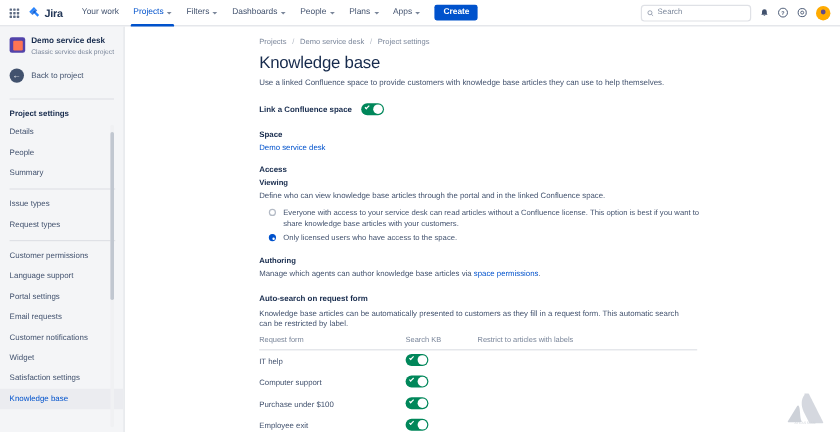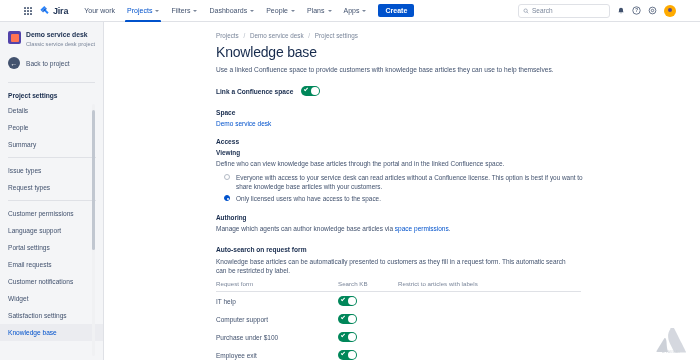--- a/index.html
+++ b/index.html
@@ -13,21 +13,21 @@
     overflow:hidden;
     position:relative;
   }
 
   
   .topnav{
     position:absolute; left:0; top:0; width:700px; height:22px;
     background:#FFFFFF;
     border-bottom:1px solid #DFE1E6;
     display:flex; align-items:center;
-    padding:0 22px;
+    padding:0 6px;
     z-index:20;
   }
   .appswitcher{
     width:12px;height:12px;margin-right:5px;
     display:flex;flex-wrap:wrap;align-content:center;justify-content:center;
     gap:1px; padding:1px;
   }
   .appswitcher i{ width:2px;height:2px;background:#5E6C84;display:block;border-radius:0.5px;}
   .brand{ display:flex;align-items:center;margin-right:10px; }
   .brand .logo{ width:11px;height:11px;margin-right:3px; }

